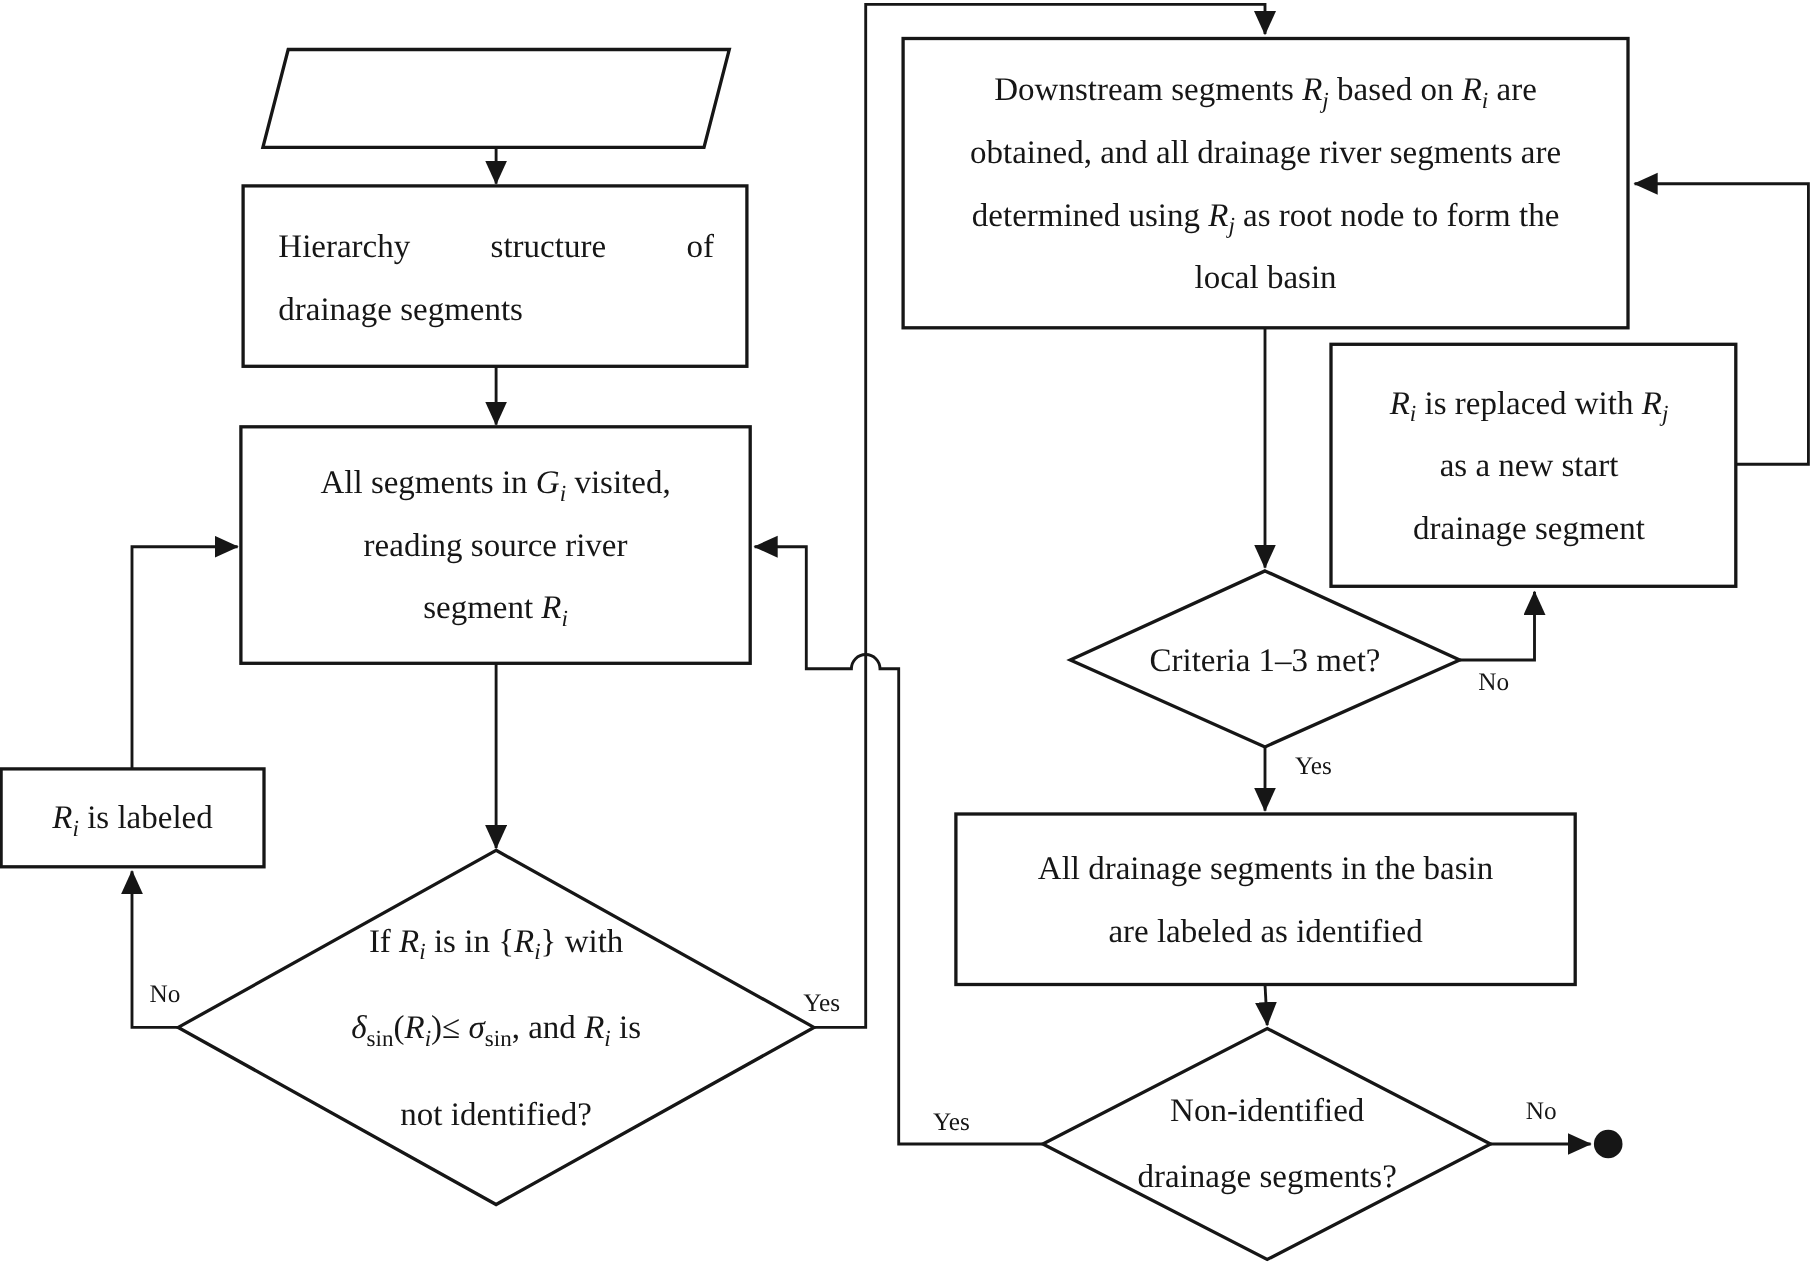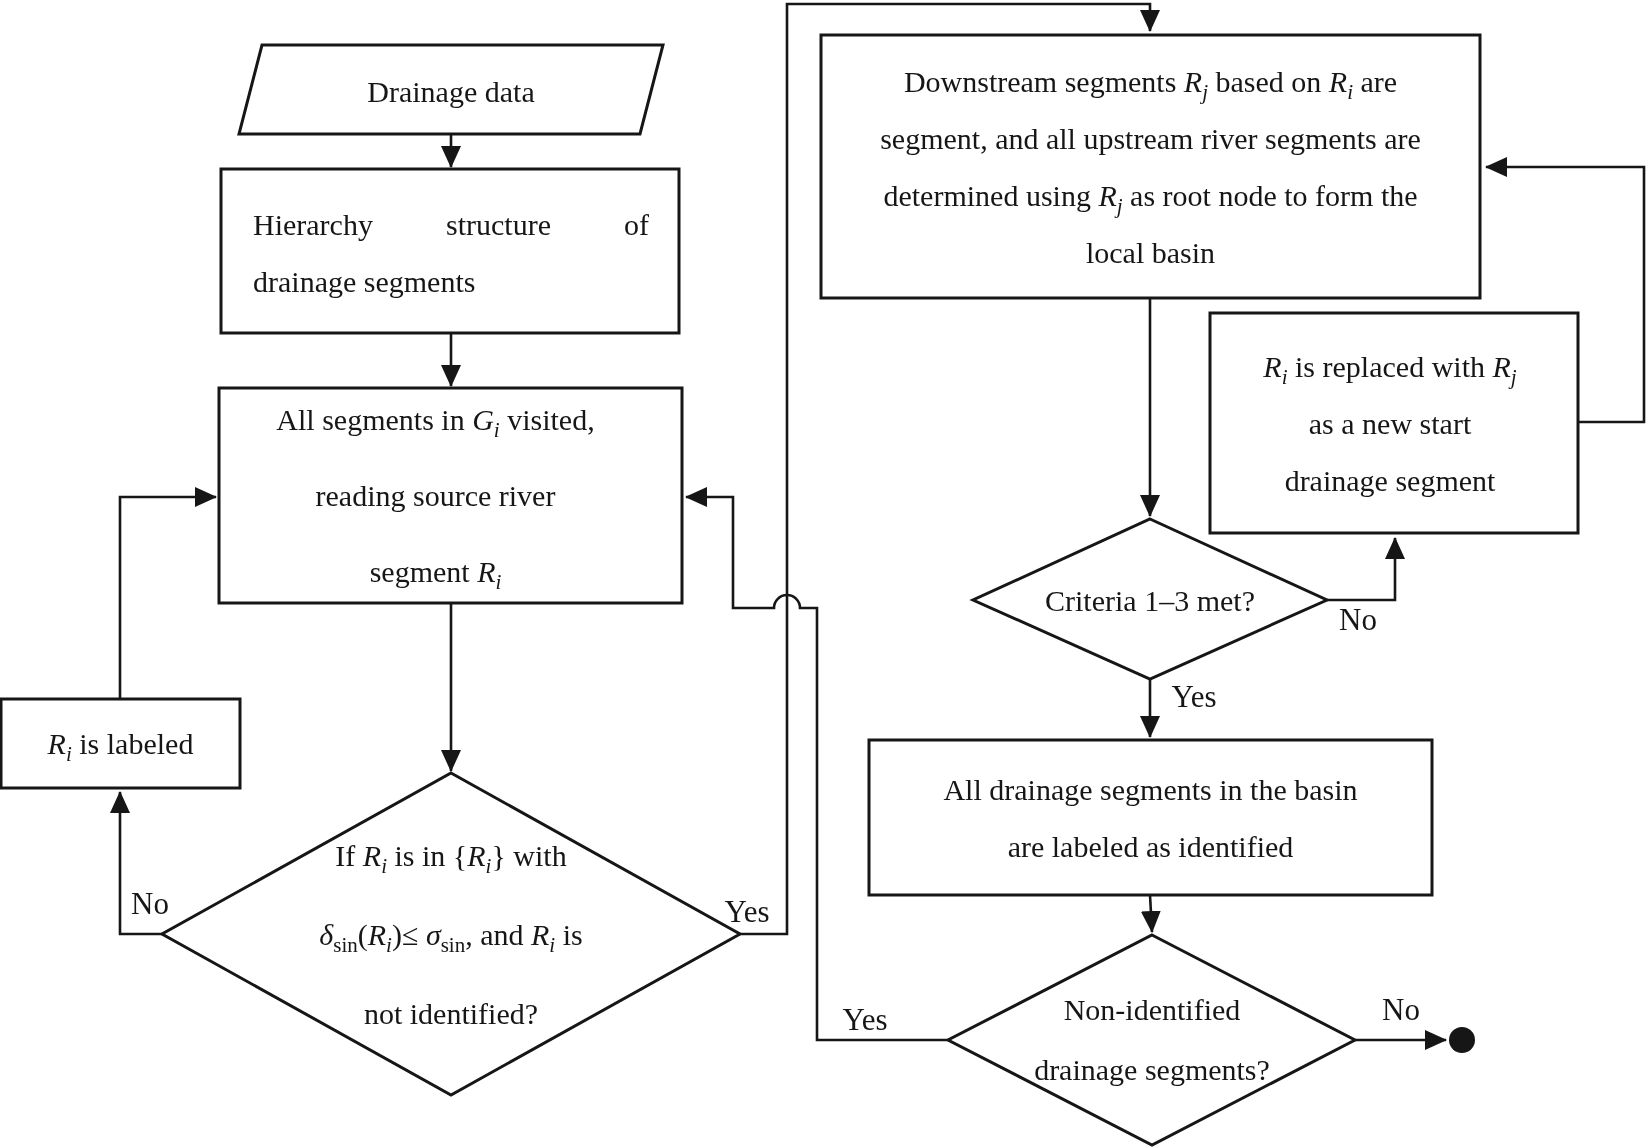--- a/index.html
+++ b/index.html
@@ -25,21 +25,21 @@
     white-space:nowrap;
   }
   .node-text .ln{width:100%;}
   .lh63{line-height:63px;}
   .lh60{line-height:60px;}
   .justify-line{text-align:justify;text-align-last:justify;}
   .left-line{text-align:left;}
   .edge-label{
     position:absolute;
     display:flex;align-items:center;justify-content:center;
-    font-size:31px;
+    font-size:23px;
     white-space:nowrap;
   }
   sub{font-size:70%;line-height:0;}
 </style>
 </head>
 <body>
 
 <div class="canvas">
 
   <svg class="layer">
@@ -69,48 +69,45 @@
     <rect class="shape" x="1" y="699" width="239" height="89"></rect>
     <polygon class="shape" points="451,773 740,934 451,1095 162,934"></polygon>
     <rect class="shape" x="821" y="35" width="659" height="263"></rect>
     <rect class="shape" x="1210" y="313" width="368" height="220"></rect>
     <polygon class="shape" points="1150,519 1327,600 1150,679 973,600"></polygon>
     <rect class="shape" x="869" y="740" width="563" height="155"></rect>
     <polygon class="shape" points="1152,935 1355,1040 1152,1145 948,1040"></polygon>
     <circle class="solid" cx="1462" cy="1040" r="13"></circle>
   </svg>
 
-  <div class="node-text" style="left:270px;top:60px;width:362px;height:62px;">
-    <div class="ln">Drainage data</div>
-  </div>
 
   <div class="node-text" style="left:253px;top:196px;width:396px;height:114px;">
     <div class="ln justify-line">Hierarchy structure of</div>
     <div class="ln left-line">drainage segments</div>
   </div>
 
-  <div class="node-text" style="left:206px;top:390px;width:459px;height:211px;gap:19px;">
+  <div class="node-text" style="left:221px;top:390px;width:459px;height:211px;">
     <div class="ln">All segments in <i>G<sub>i</sub></i> visited,</div>
     <div class="ln">reading source river</div>
     <div class="ln">segment <i>R<sub>i</sub></i></div>
   </div>
 
   <div class="node-text" style="left:3px;top:701px;width:235px;height:85px;">
     <div class="ln"><i>R<sub>i</sub></i> is labeled</div>
   </div>
 
   <div class="node-text lh63" style="left:231px;top:839px;width:440px;height:190px;gap:16px;">
     <div class="ln">If <i>R<sub>i</sub></i> is in {<i>R<sub>i</sub></i>} with</div>
     <div class="ln"><i>δ</i><sub>sin</sub>(<i>R<sub>i</sub></i>)≤ <i>σ</i><sub>sin</sub>, and <i>R<sub>i</sub></i> is</div>
     <div class="ln">not identified?</div>
   </div>
 
   <div class="node-text" style="left:823px;top:37px;width:655px;height:259px;">
     <div class="ln">Downstream segments <i>R<sub>j</sub></i> based on <i>R<sub>i</sub></i> are</div>
-    <div class="ln">segment, and all upstream river segments are</div>
+    <div class="ln">obtained, and all drainage river segments are</div>
     <div class="ln">determined using <i>R<sub>j</sub></i> as root node to form the</div>
     <div class="ln">local basin</div>
   </div>
 
   <div class="node-text" style="left:1212px;top:315px;width:356px;height:216px;">
     <div class="ln"><i>R<sub>i</sub></i> is replaced with <i>R<sub>j</sub></i></div>
     <div class="ln">as a new start</div>
     <div class="ln">drainage segment</div>
   </div>
 

